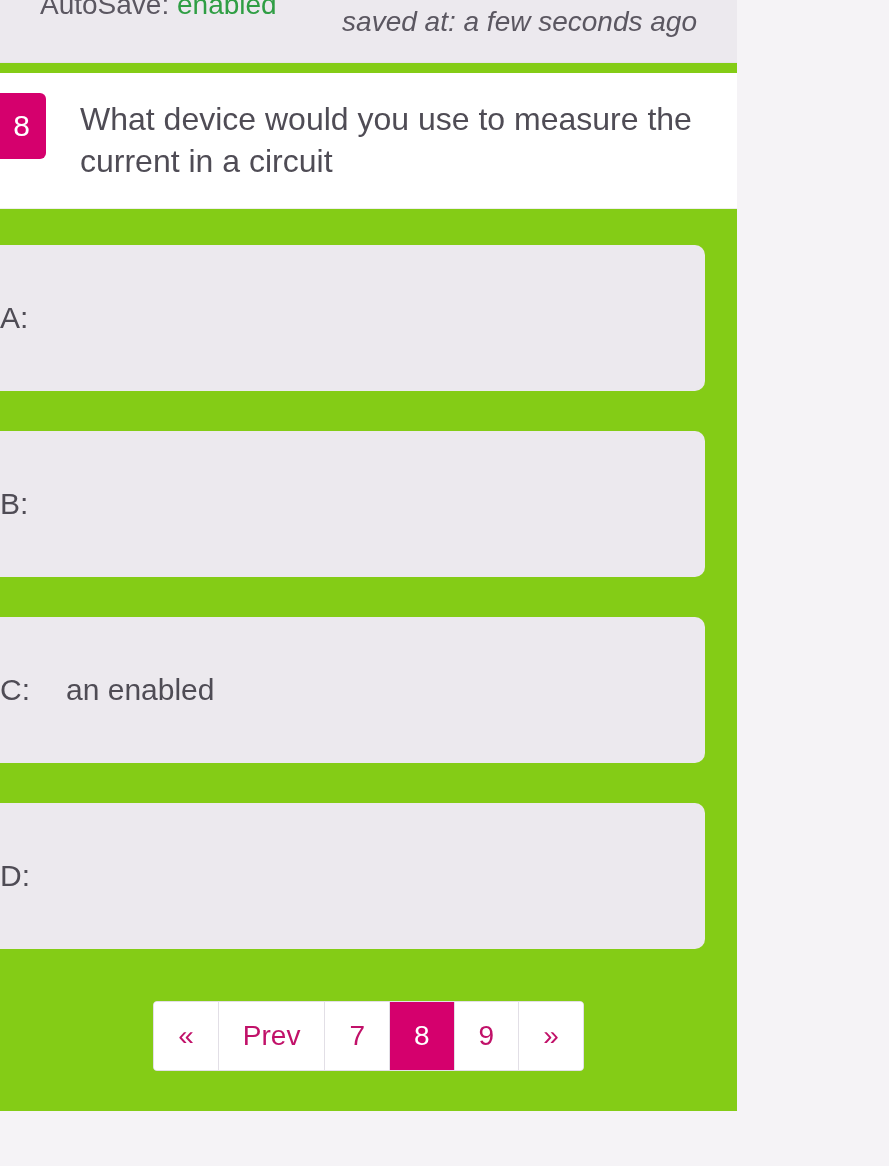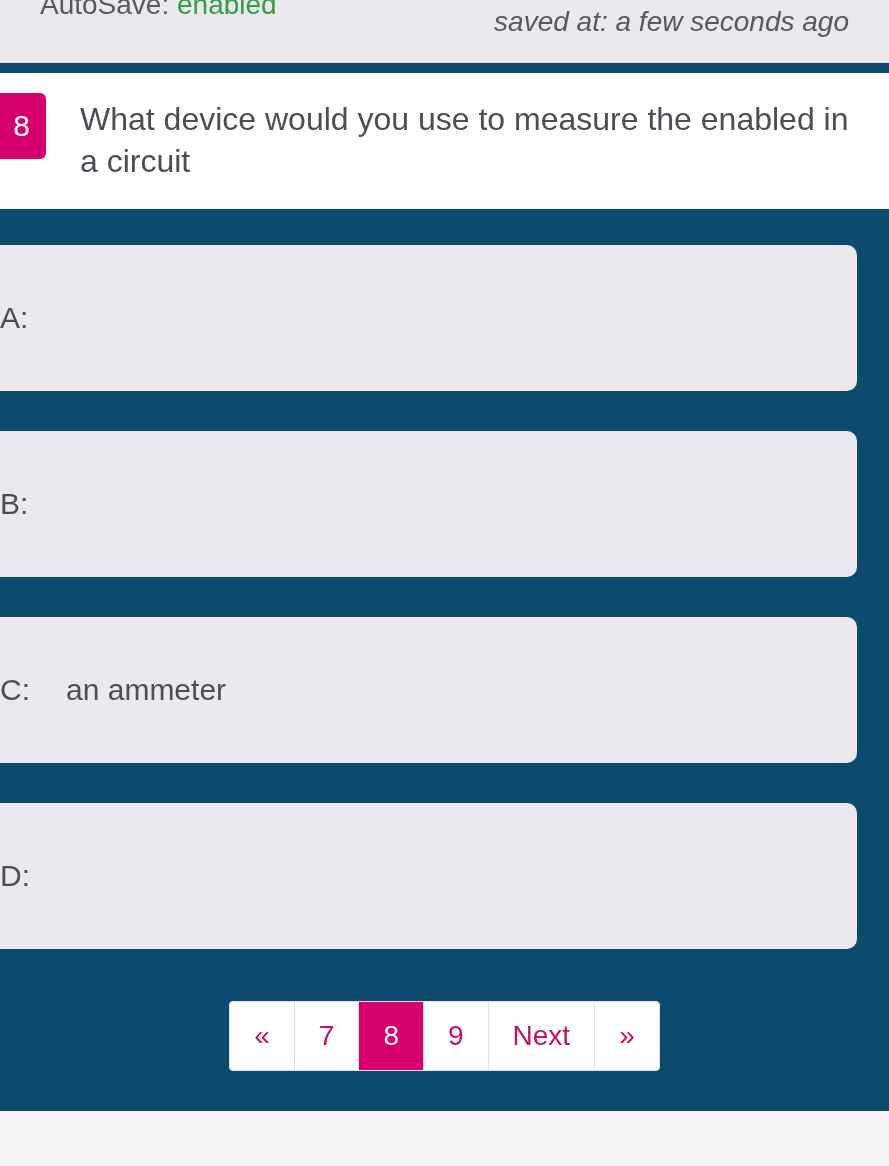--- a/index.html
+++ b/index.html
@@ -4,22 +4,22 @@
 <style>
   * { box-sizing: border-box; }
   html, body {
     margin: 0;
     padding: 0;
     font-family: -apple-system, BlinkMacSystemFont, "Segoe UI", Helvetica, Arial, sans-serif;
     background: #f5f3f6;
     color: #4a4a4a;
   }
   .page {
-    width: 889px;
-    background: #0c4a6e;
+    width: 737px;
+    background: #84cc16;
     padding-bottom: 40px;
   }
   .autosave-bar {
     background: #ece9ee;
     padding: 0 40px 24px 40px;
     display: flex;
     align-items: flex-start;
     justify-content: space-between;
     font-size: 28px;
     border-bottom: 1px solid #e6e3e8;
@@ -132,43 +132,43 @@
     </div>
     <div class="autosave-right">
       <span>saved at:</span>
       <span> </span>
       <span>a few seconds ago</span>
     </div>
   </div>
 
   <div class="question-block">
     <div class="qnum">8</div>
-    <div class="qtext">What device would you use to measure the enabled in a circuit</div>
+    <div class="qtext">What device would you use to measure the current in a circuit</div>
   </div>
 
   <div class="answers">
     <div class="answer">
       <span class="answer-letter">A:</span>
     </div>
     <div class="answer">
       <span class="answer-letter">B:</span>
     </div>
     <div class="answer">
       <span class="answer-letter">C:</span>
-      <span class="answer-text">an ammeter</span>
+      <span class="answer-text">an enabled</span>
     </div>
     <div class="answer">
       <span class="answer-letter">D:</span>
     </div>
   </div>
 
   <div class="pager">
     <div class="pager-inner">
       <div class="pager-item">«</div>
+      <div class="pager-item">Prev</div>
       <div class="pager-item">7</div>
       <div class="pager-item active">8</div>
       <div class="pager-item">9</div>
-      <div class="pager-item">Next</div>
       <div class="pager-item">»</div>
     </div>
   </div>
 
 </div>
 
 </body></html>

